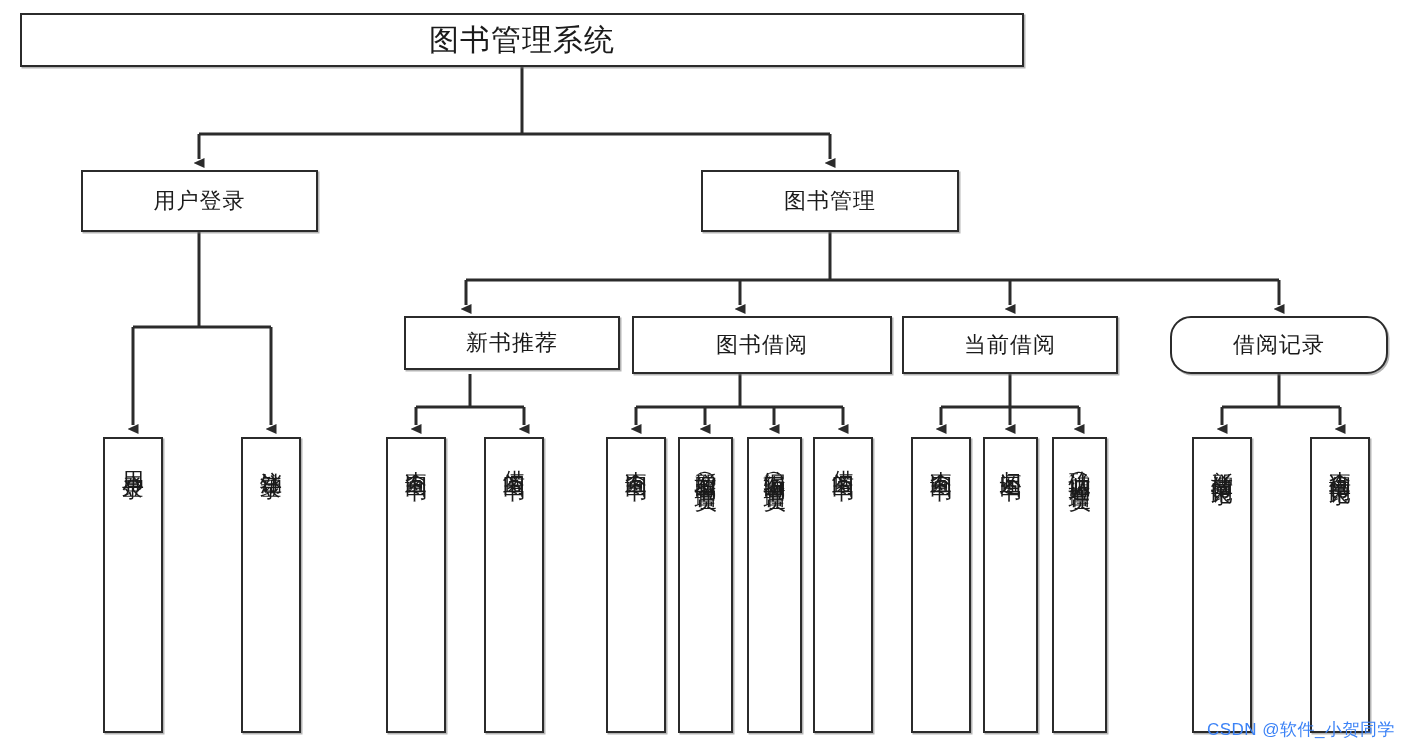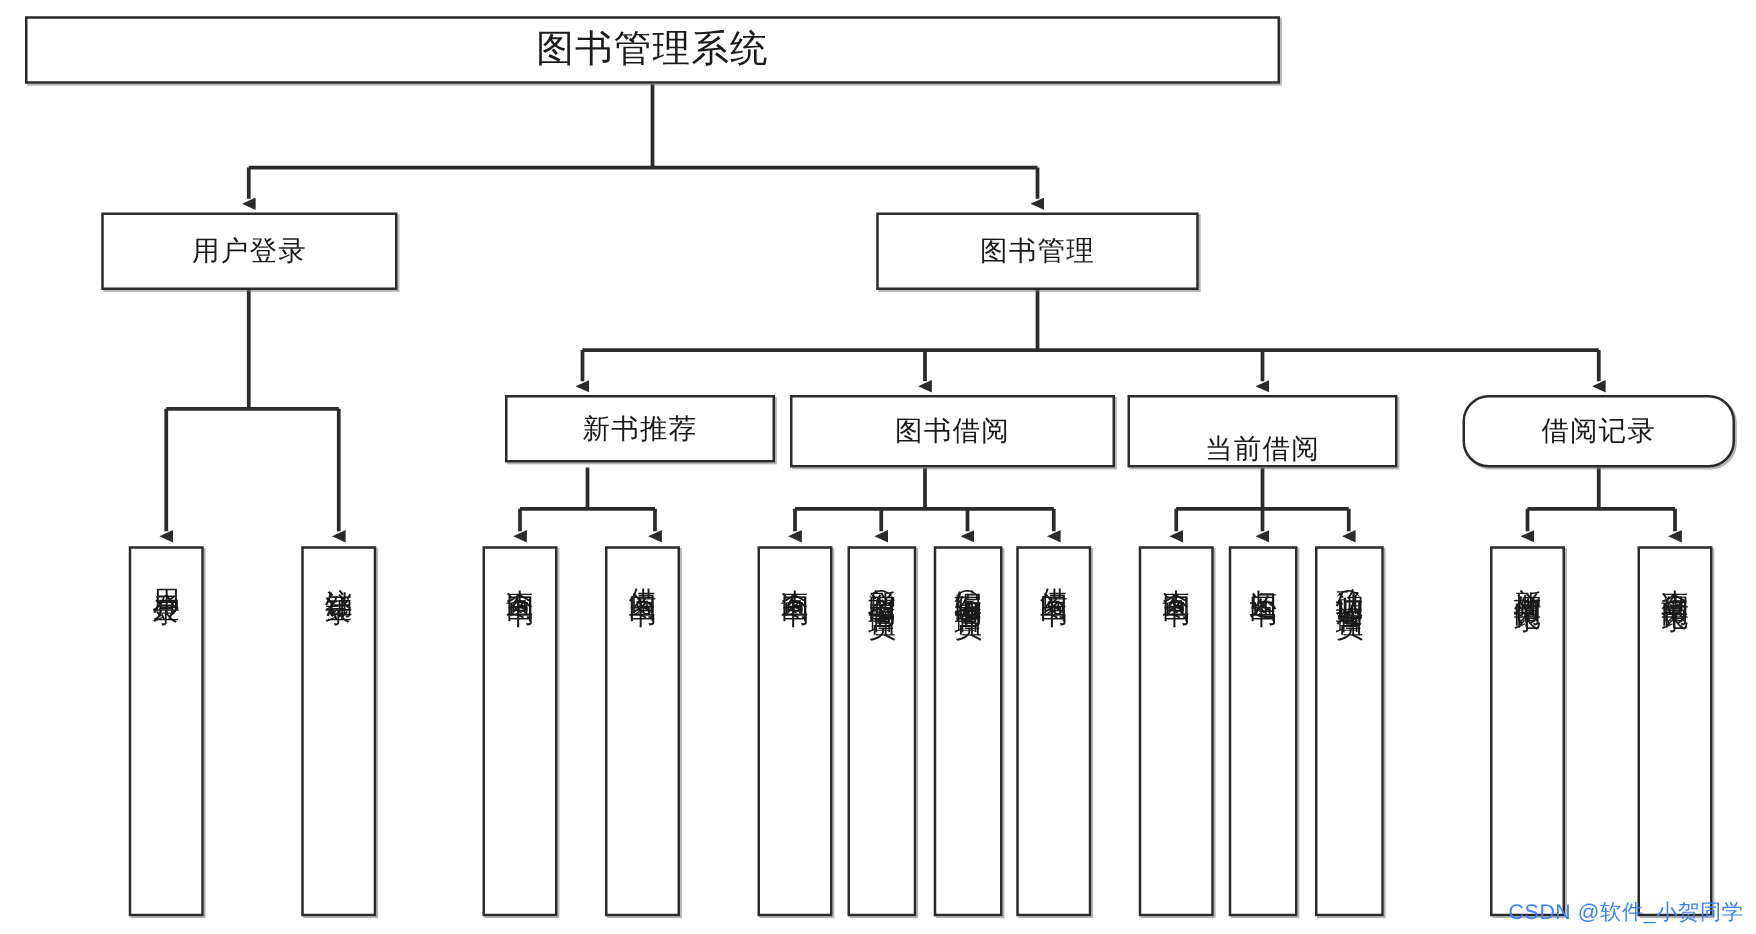--- a/index.html
+++ b/index.html
@@ -126,21 +126,21 @@
   <div class="node" style="left:701px;top:170px;width:258px;height:62px;">
     <span class="label">图书管理</span>
   </div>
 
   <div class="node" style="left:362px;top:316px;width:216px;height:54px;margin-left:42px;">
     <span class="label">新书推荐</span>
   </div>
   <div class="node" style="left:632px;top:316px;width:260px;height:58px;">
     <span class="label">图书借阅</span>
   </div>
-  <div class="node" style="left:902px;top:316px;width:216px;height:58px;align-items:flex-end;">
+  <div class="node" style="left:902px;top:316px;width:216px;height:58px;">
     <span class="label">当前借阅</span>
   </div>
   <div class="node" style="left:1170px;top:316px;width:218px;height:58px;border-radius:21px;">
     <span class="label">借阅记录</span>
   </div>
 
   <div class="node leaf" style="left:103px;top:437px;width:60px;height:296px;">
     <span class="label">用户登录</span>
   </div>
   <div class="node leaf" style="left:241px;top:437px;width:60px;height:296px;">

